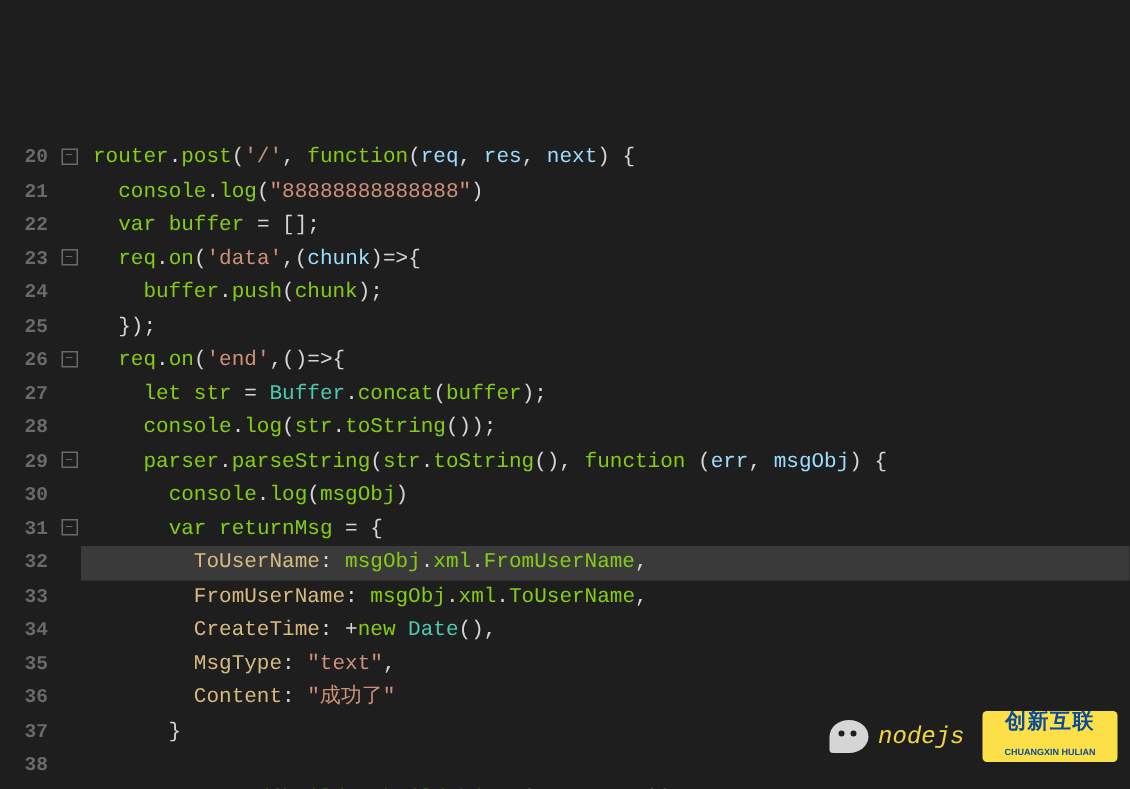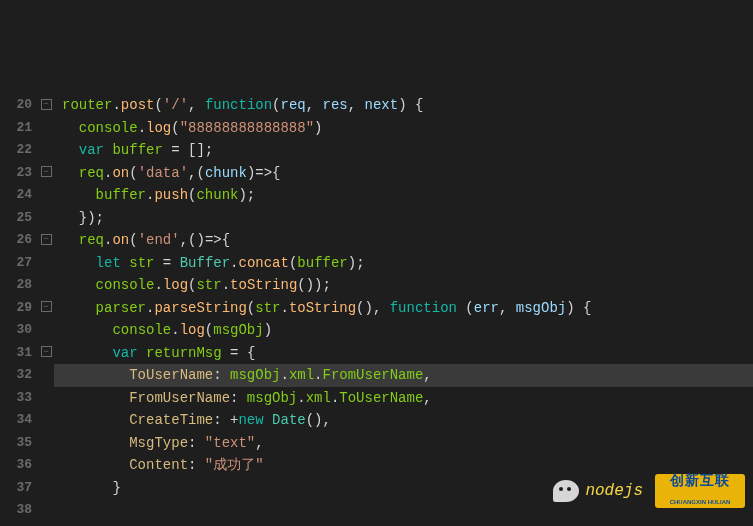--- a/index.html
+++ b/index.html
@@ -45,23 +45,23 @@
     padding-left: 8px;
   }
   .code .cl { height: 22.5px; }
   .highlight-line {
     background: #3a3a3a;
     margin-left: -8px;
     padding-left: 8px;
     width: calc(100% + 8px);
   }
   
-  .k  { color: #14b8a6; text-align: center; }      
+  .k  { color: #84cc16; text-align: center; }      
   .t  { color: #84cc16; }      
-  .fn { color: #fdba74; }      
+  .fn { color: #84cc16; }      
   .s  { color: #ce9178; }      
   .p  { color: #d4d4d4; }      
   .c  { color: #4ec9b0; }      
   .n  { color: #d7ba7d; }      
   .pm { color: #9cdcfe; }      
 
   .watermark {
     position: absolute;
     bottom: 24px;
     right: 110px;
@@ -85,21 +85,21 @@
     content: ""; position: absolute; width:4px; height:4px; background:#1e1e1e; border-radius:50%; top:7px;
   }
   .watermark .wechat-icon::before { left:6px; }
   .watermark .wechat-icon::after { left:14px; }
   .brandmark {
     position: absolute;
     bottom: 18px;
     right: 8px;
     width: 90px;
     height: 34px;
-    background: #eab308;
+    background: #fde047;
     border-radius: 3px;
     display: flex;
     flex-direction: column;
     align-items: center;
     justify-content: center;
     font-size: 10px;
     color: #0a4a9b;
     font-weight: bold;
     font-family: sans-serif;
   }

